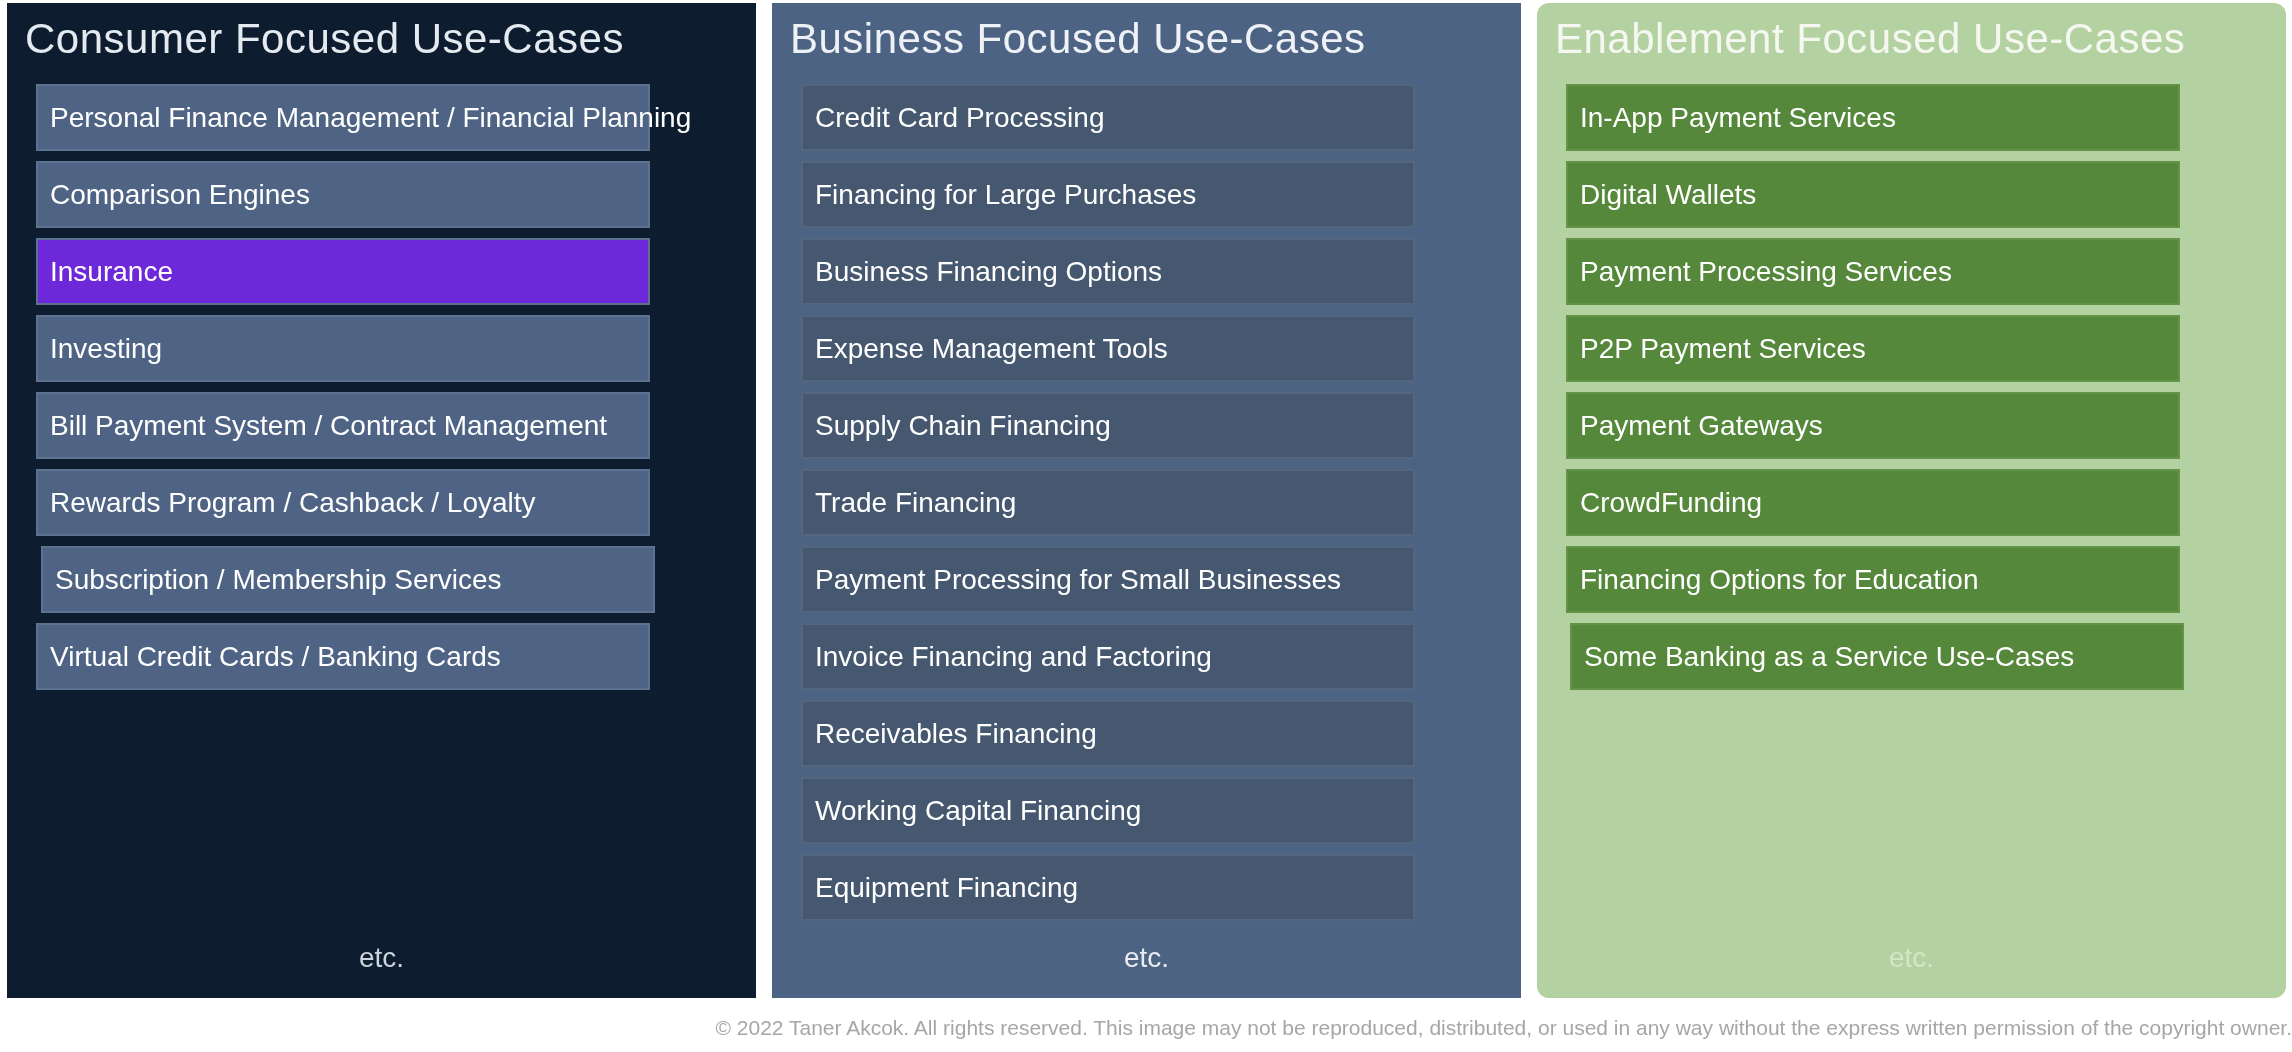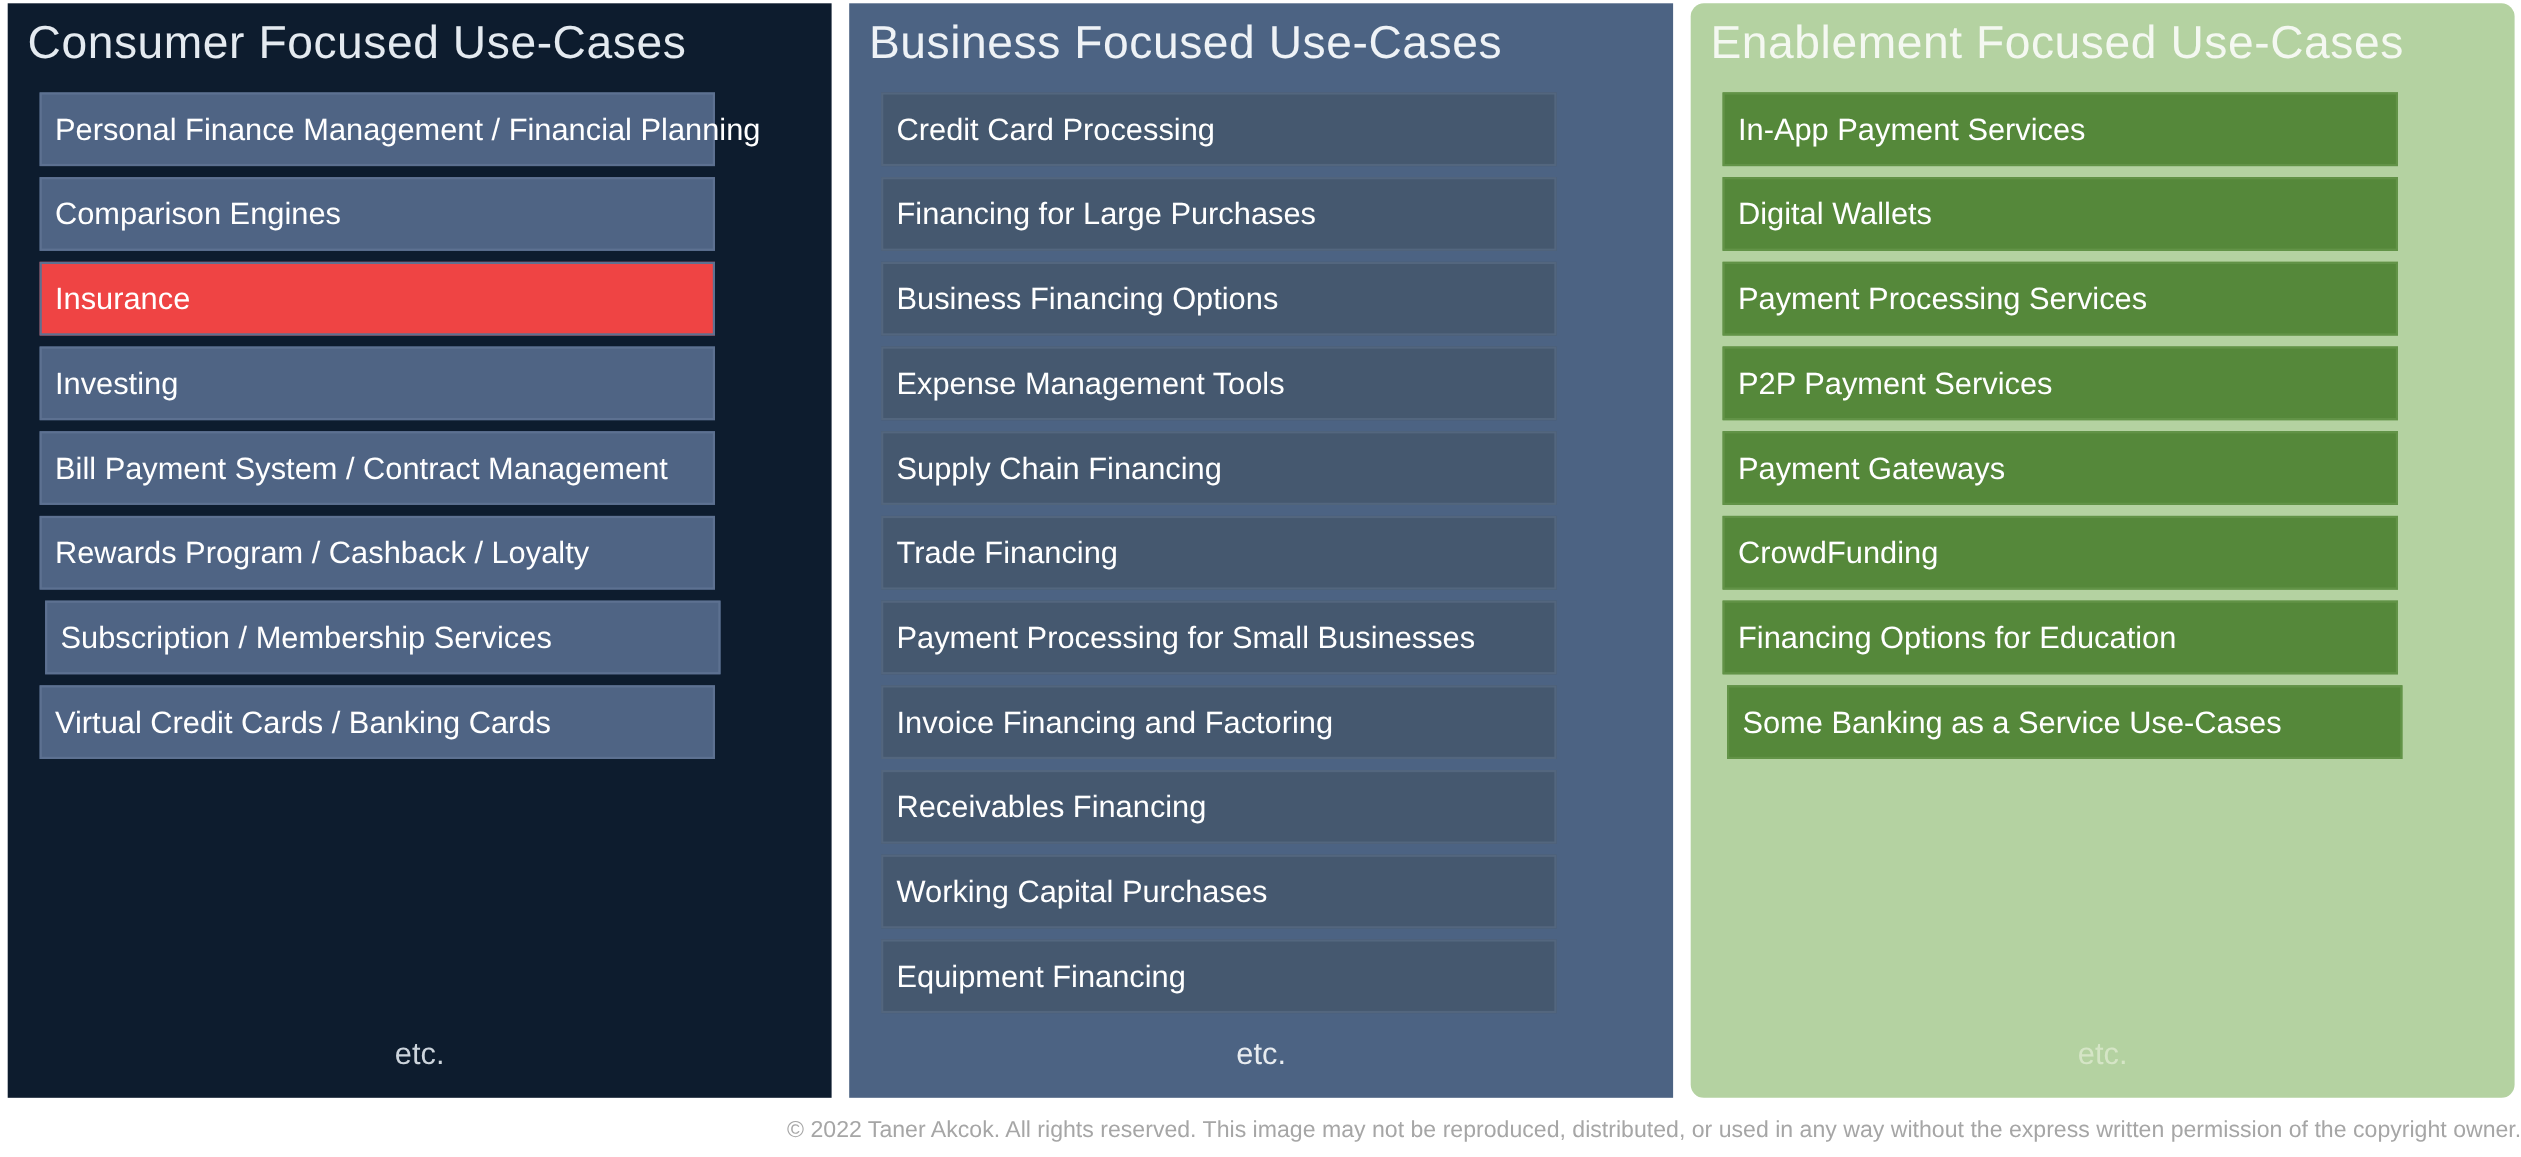--- a/index.html
+++ b/index.html
@@ -78,21 +78,21 @@
     <div class="col-title" style="color: rgb(228, 234, 240);">Consumer Focused Use-Cases</div>
     <div class="items">
   <div class="item" style="background: rgb(79, 100, 132); border-color: rgb(93, 113, 145);">
     <span class="item-label">Personal Finance Management / Financial Planning</span>
   </div>
 
   <div class="item" style="background: rgb(79, 100, 132); border-color: rgb(93, 113, 145);">
     <span class="item-label">Comparison Engines</span>
   </div>
 
-  <div class="item" style="background: #ef4444; border-color: rgb(93, 113, 145);">
+  <div class="item" style="background: #6d28d9; border-color: rgb(93, 113, 145);">
     <span class="item-label">Insurance</span>
   </div>
 
   <div class="item" style="background: rgb(79, 100, 132); border-color: rgb(93, 113, 145);">
     <span class="item-label">Investing</span>
   </div>
 
   <div class="item" style="background: rgb(79, 100, 132); border-color: rgb(93, 113, 145);">
     <span class="item-label">Bill Payment System / Contract Management</span>
   </div>
@@ -147,21 +147,21 @@
 
   <div class="item" style="background: rgb(69, 88, 111); border-color: rgb(83, 102, 126);">
     <span class="item-label">Invoice Financing and Factoring</span>
   </div>
 
   <div class="item" style="background: rgb(69, 88, 111); border-color: rgb(83, 102, 126);">
     <span class="item-label">Receivables Financing</span>
   </div>
 
   <div class="item" style="background: rgb(69, 88, 111); border-color: rgb(83, 102, 126);">
-    <span class="item-label">Working Capital Purchases</span>
+    <span class="item-label">Working Capital Financing</span>
   </div>
 
   <div class="item" style="background: rgb(69, 88, 111); border-color: rgb(83, 102, 126);">
     <span class="item-label">Equipment Financing</span>
   </div>
 </div>
     <div class="etc" style="color: rgb(232, 236, 240);">etc.</div>
   </div>
 
   <div class="column" style="background: rgb(180, 210, 161); border-radius: 12px;">

